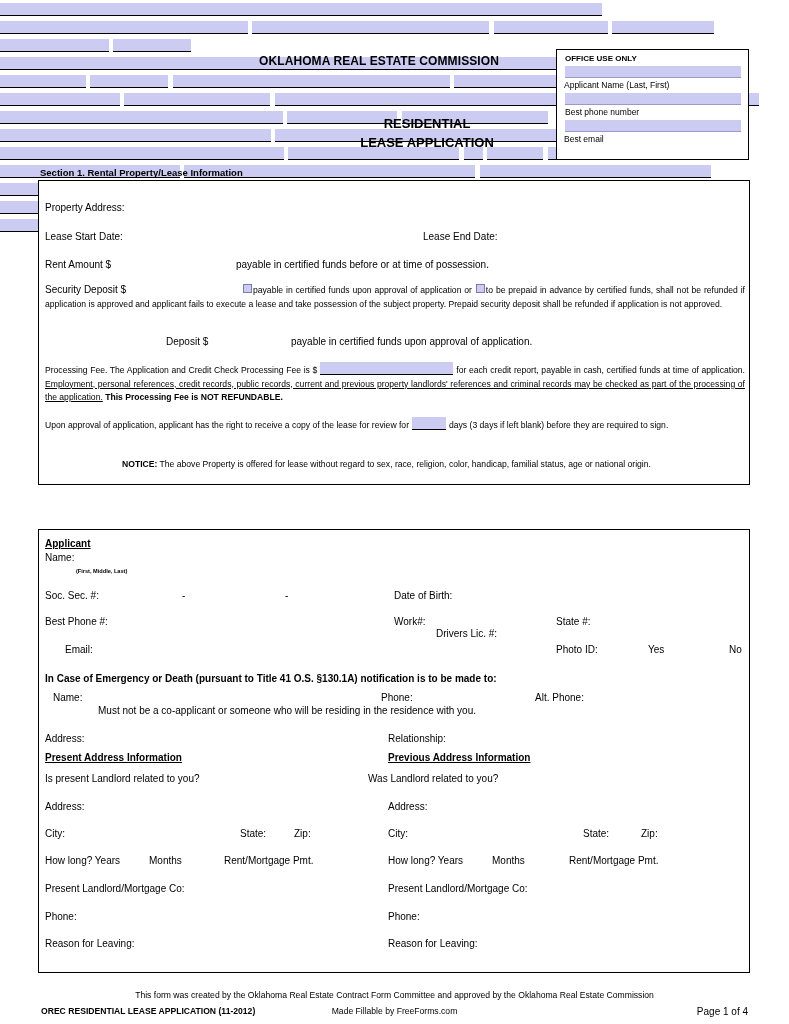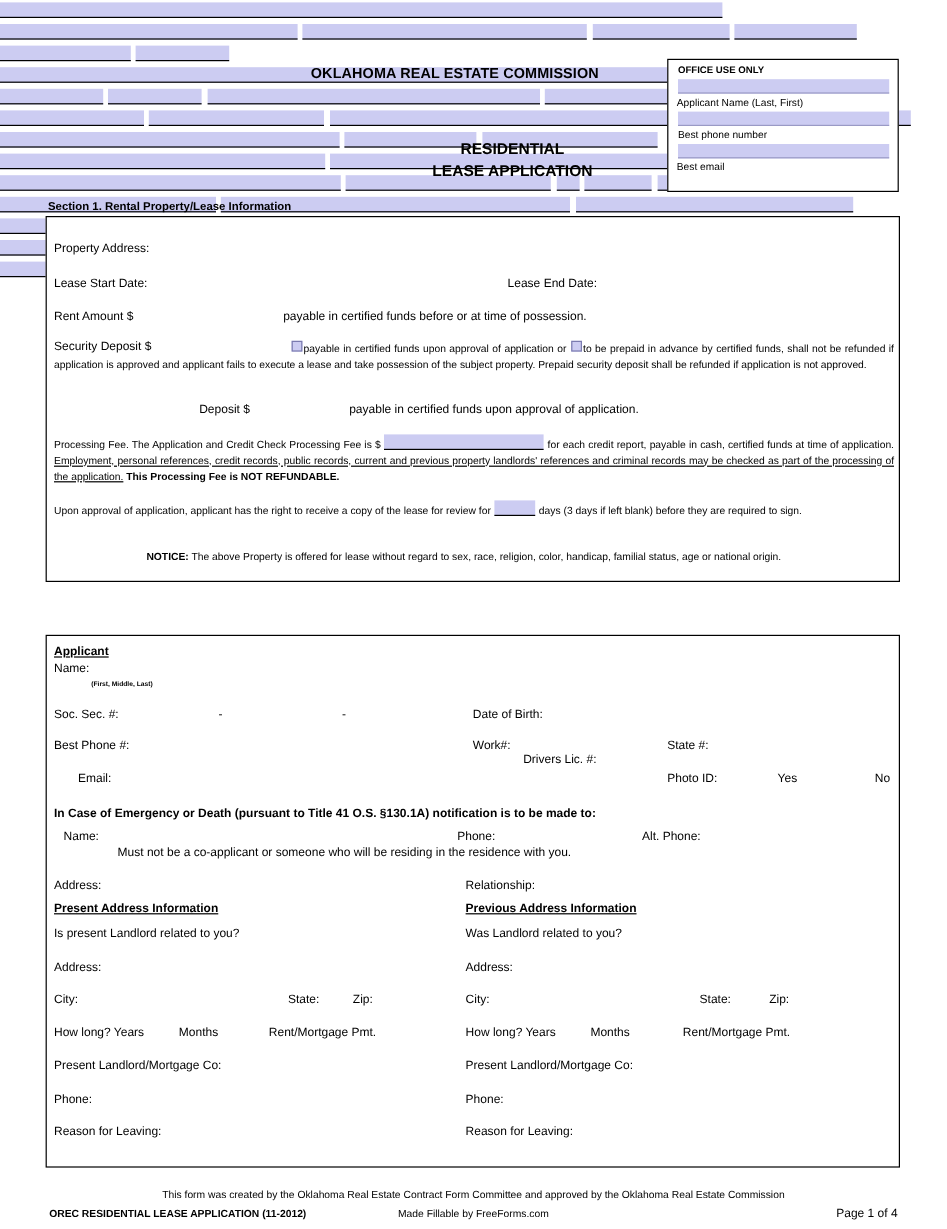--- a/index.html
+++ b/index.html
@@ -210,21 +210,21 @@
   <div class="t" style="left:45px;top:883px;">Present Landlord/Mortgage Co:</div>
   <div class="fld" style="left:190px;top:884px;width:180px;"></div>
 
   <div class="t" style="left:45px;top:911px;">Phone:</div>
   <div class="fld" style="left:79px;top:912px;width:291px;"></div>
 
   <div class="t" style="left:45px;top:938px;">Reason for Leaving:</div>
   <div class="fld" style="left:139px;top:939px;width:231px;"></div>
 
   
-  <div class="t" style="left:388px;top:773px;">Was Landlord related to you?</div>
+  <div class="t" style="left:368px;top:773px;">Was Landlord related to you?</div>
   <div class="fld" style="left:516px;top:774px;width:218px;"></div>
 
   <div class="t" style="left:388px;top:801px;">Address:</div>
   <div class="fld" style="left:429px;top:802px;width:305px;"></div>
 
   <div class="t" style="left:388px;top:828px;">City:</div>
   <div class="fld" style="left:409px;top:829px;width:172px;"></div>
   <div class="t" style="left:583px;top:828px;">State:</div>
   <div class="fld" style="left:614px;top:829px;width:19px;"></div>
   <div class="t" style="left:641px;top:828px;">Zip:</div>

